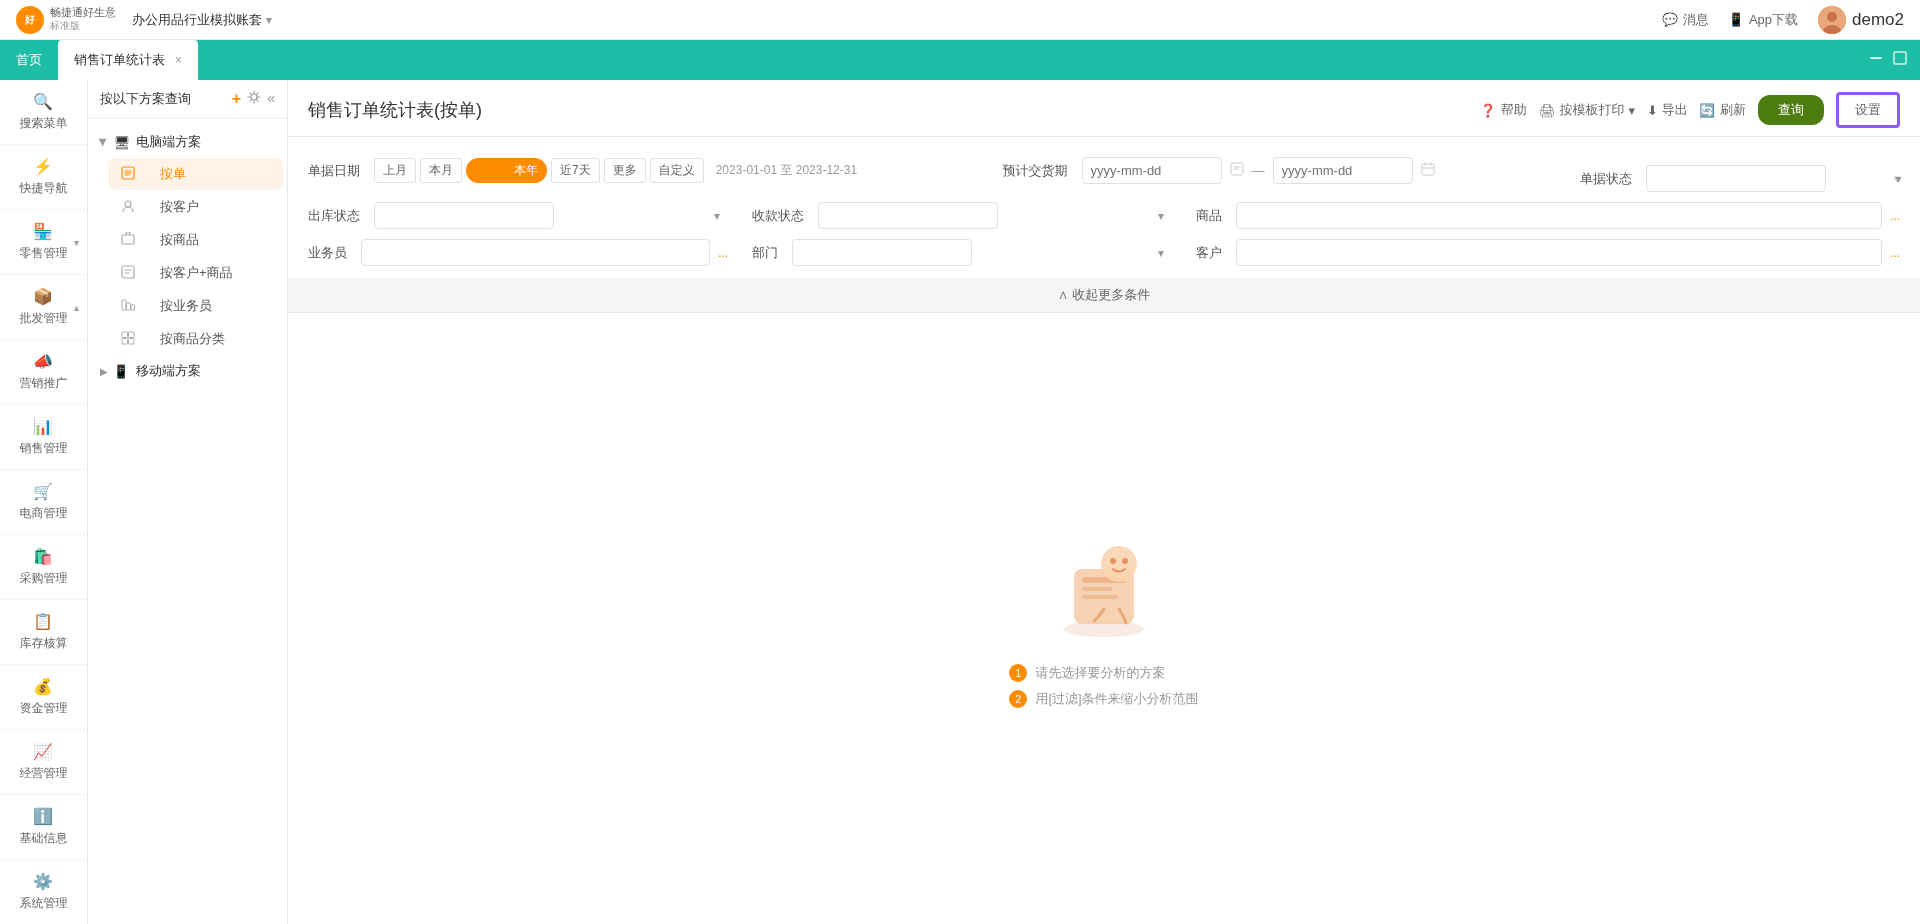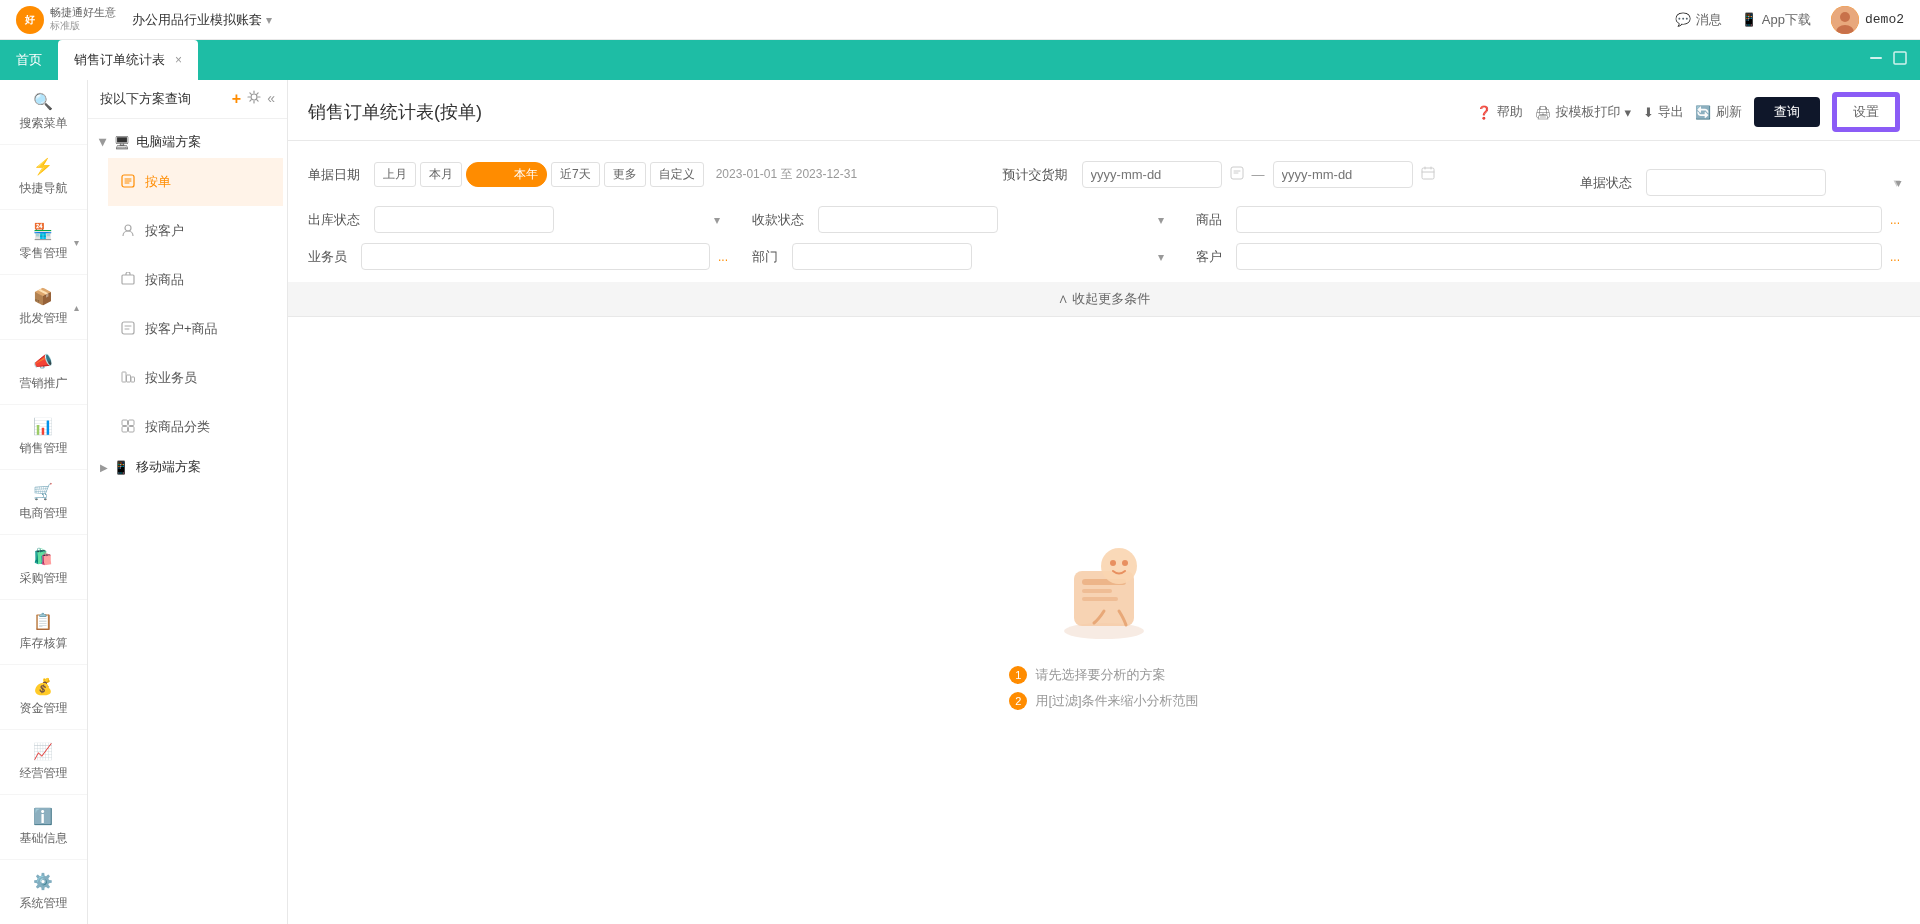--- a/index.html
+++ b/index.html
@@ -11,21 +11,21 @@
     .logo-area { display: flex; align-items: center; gap: 6px; }
     .logo-icon { width: 28px; height: 28px; background: #ff8c00; border-radius: 50%; display: flex; align-items: center; justify-content: center; color: white; font-size: 10px; font-weight: bold; }
     .logo-text { font-size: 11px; color: #666; line-height: 1.2; }
     .logo-sub { font-size: 10px; color: #999; }
     .breadcrumb-area { display: flex; align-items: center; gap: 4px; margin-left: 8px; }
     .breadcrumb-text { font-size: 13px; color: #333; }
     .breadcrumb-arrow { color: #999; font-size: 12px; }
     .top-bar-right { display: flex; align-items: center; gap: 20px; }
     .top-action { display: flex; align-items: center; gap: 4px; color: #666; font-size: 13px; cursor: pointer; }
     .user-avatar { width: 28px; height: 28px; border-radius: 50%; background: #ff8c00; display: flex; align-items: center; justify-content: center; color: white; font-size: 11px; overflow: hidden; }
-    .user-name { font-size: 13px; color: #333; font-family: Liberation Mono, monospace; }
+    .user-name { font-size: 17px; color: #333; }
 
     
     .tab-bar { height: 40px; background: #1ebda5; display: flex; align-items: center; padding: 0 0; flex-shrink: 0; }
     .tab-item { height: 40px; padding: 0 16px; display: flex; align-items: center; gap: 6px; cursor: pointer; font-size: 13px; color: rgba(255,255,255,0.8); position: relative; }
     .tab-item.home { color: #fff; font-weight: 500; }
     .tab-item.active { background: #fff; color: #333; border-radius: 4px 4px 0 0; }
     .tab-close { font-size: 12px; color: #999; cursor: pointer; margin-left: 4px; }
     .tab-actions { margin-left: auto; display: flex; align-items: center; gap: 8px; padding-right: 12px; }
     .tab-action-btn { color: rgba(255,255,255,0.8); cursor: pointer; font-size: 16px; }
 
@@ -46,43 +46,43 @@
     .scheme-panel { width: 200px; background: #fff; border-right: 1px solid #e8e8e8; flex-shrink: 0; display: flex; flex-direction: column; }
     .scheme-panel-header { padding: 10px 12px; border-bottom: 1px solid #f0f0f0; display: flex; align-items: center; justify-content: space-between; font-size: 13px; font-weight: 500; color: #333; }
     .scheme-panel-actions { display: flex; gap: 6px; }
     .scheme-panel-actions span { cursor: pointer; color: #999; font-size: 14px; }
     .scheme-tree { padding: 8px 0; flex: 1; overflow-y: auto; }
     .tree-group { }
     .tree-group-header { padding: 6px 12px; display: flex; align-items: center; gap: 6px; cursor: pointer; font-size: 13px; color: #333; }
     .tree-arrow { font-size: 10px; color: #999; transition: transform 0.2s; }
     .tree-arrow.open { transform: rotate(90deg); }
     .tree-children { padding-left: 16px; }
-    .tree-item { padding: 15px 12px; display: flex; align-items: center; gap: 9px; cursor: pointer; font-size: 13px; color: #555; border-radius: 0; margin: 1px 4px; }
+    .tree-item { padding: 7px 12px; display: flex; align-items: center; gap: 24px; cursor: pointer; font-size: 13px; color: #555; border-radius: 8px; margin: 1px 4px; }
     .tree-item.active { background: #fff3e8; color: #ff8c00; }
     .tree-item-icon { font-size: 14px; color: #ff8c00; width: 16px; text-align: center; }
     .tree-item-label { font-size: 13px; }
 
     
     .right-panel { flex: 1; display: flex; flex-direction: column; overflow: hidden; background: #f5f5f5; }
 
     
     .page-header { background: #fff; padding: 12px 20px 0 20px; border-bottom: 1px solid #e8e8e8; flex-shrink: 0; }
     .page-title-row { display: flex; align-items: center; justify-content: space-between; margin-bottom: 8px; }
     .page-title { font-size: 18px; font-weight: 500; color: #333; }
     .page-header-actions { display: flex; align-items: center; gap: 12px; }
     .header-action { display: flex; align-items: center; gap: 4px; color: #666; font-size: 13px; cursor: pointer; }
     .date-shortcuts { display: flex; align-items: center; gap: 4px; }
     .date-btn { padding: 3px 8px; border: 1px solid #e0e0e0; border-radius: 3px; font-size: 12px; color: #666; cursor: pointer; background: #fff; }
     .date-btn.active { background: #ff8c00; color: #fff; border-color: #ff8c00; border-radius: 12px; padding-left: 47px; }
     .select-wrapper { position: relative; display: inline-flex; align-items: center; }
     .select-wrapper::after { content: '▾'; position: absolute; right: 8px; color: #999; font-size: 12px; pointer-events: none; }
     .select-wrapper select { border: 1px solid #e0e0e0; border-radius: 4px; padding: 5px 28px 5px 8px; font-size: 13px; color: #333; background: #fff; cursor: pointer; appearance: none; min-width: 180px; outline: none; }
     .date-input { border: 1px solid #e0e0e0; border-radius: 4px; padding: 5px 8px; font-size: 13px; color: #999; background: #fff; min-width: 140px; }
-    .btn-search { padding: 6px 20px; background: #0f172a; color: #fff; border: none; border-radius: 4px; font-size: 13px; cursor: pointer; }
-    .btn-settings { padding: 6px 16px; background: #fff; color: #666; border: 5px solid #8b5cf6; border-radius: 4px; font-size: 13px; cursor: pointer; }
+    .btn-search { padding: 6px 20px; background: #4d7c0f; color: #fff; border: none; border-radius: 12px; font-size: 13px; cursor: pointer; }
+    .btn-settings { padding: 6px 16px; background: #fff; color: #666; border: 3px solid #8b5cf6; border-radius: 4px; font-size: 13px; cursor: pointer; }
     .filter-more-icon { color: #ff8c00; cursor: pointer; font-size: 12px; }
 
     
     .collapse-bar { background: #f5f5f5; padding: 8px; text-align: center; border-bottom: 1px solid #e8e8e8; flex-shrink: 0; }
     .collapse-btn { display: inline-flex; align-items: center; gap: 4px; font-size: 13px; color: #666; cursor: pointer; }
 
     
     .empty-area { flex: 1; display: flex; flex-direction: column; align-items: center; justify-content: center; background: #fff; gap: 12px; }
     .empty-hints { display: flex; flex-direction: column; gap: 8px; }
     .empty-hint { display: flex; align-items: center; gap: 8px; font-size: 13px; color: #999; }

